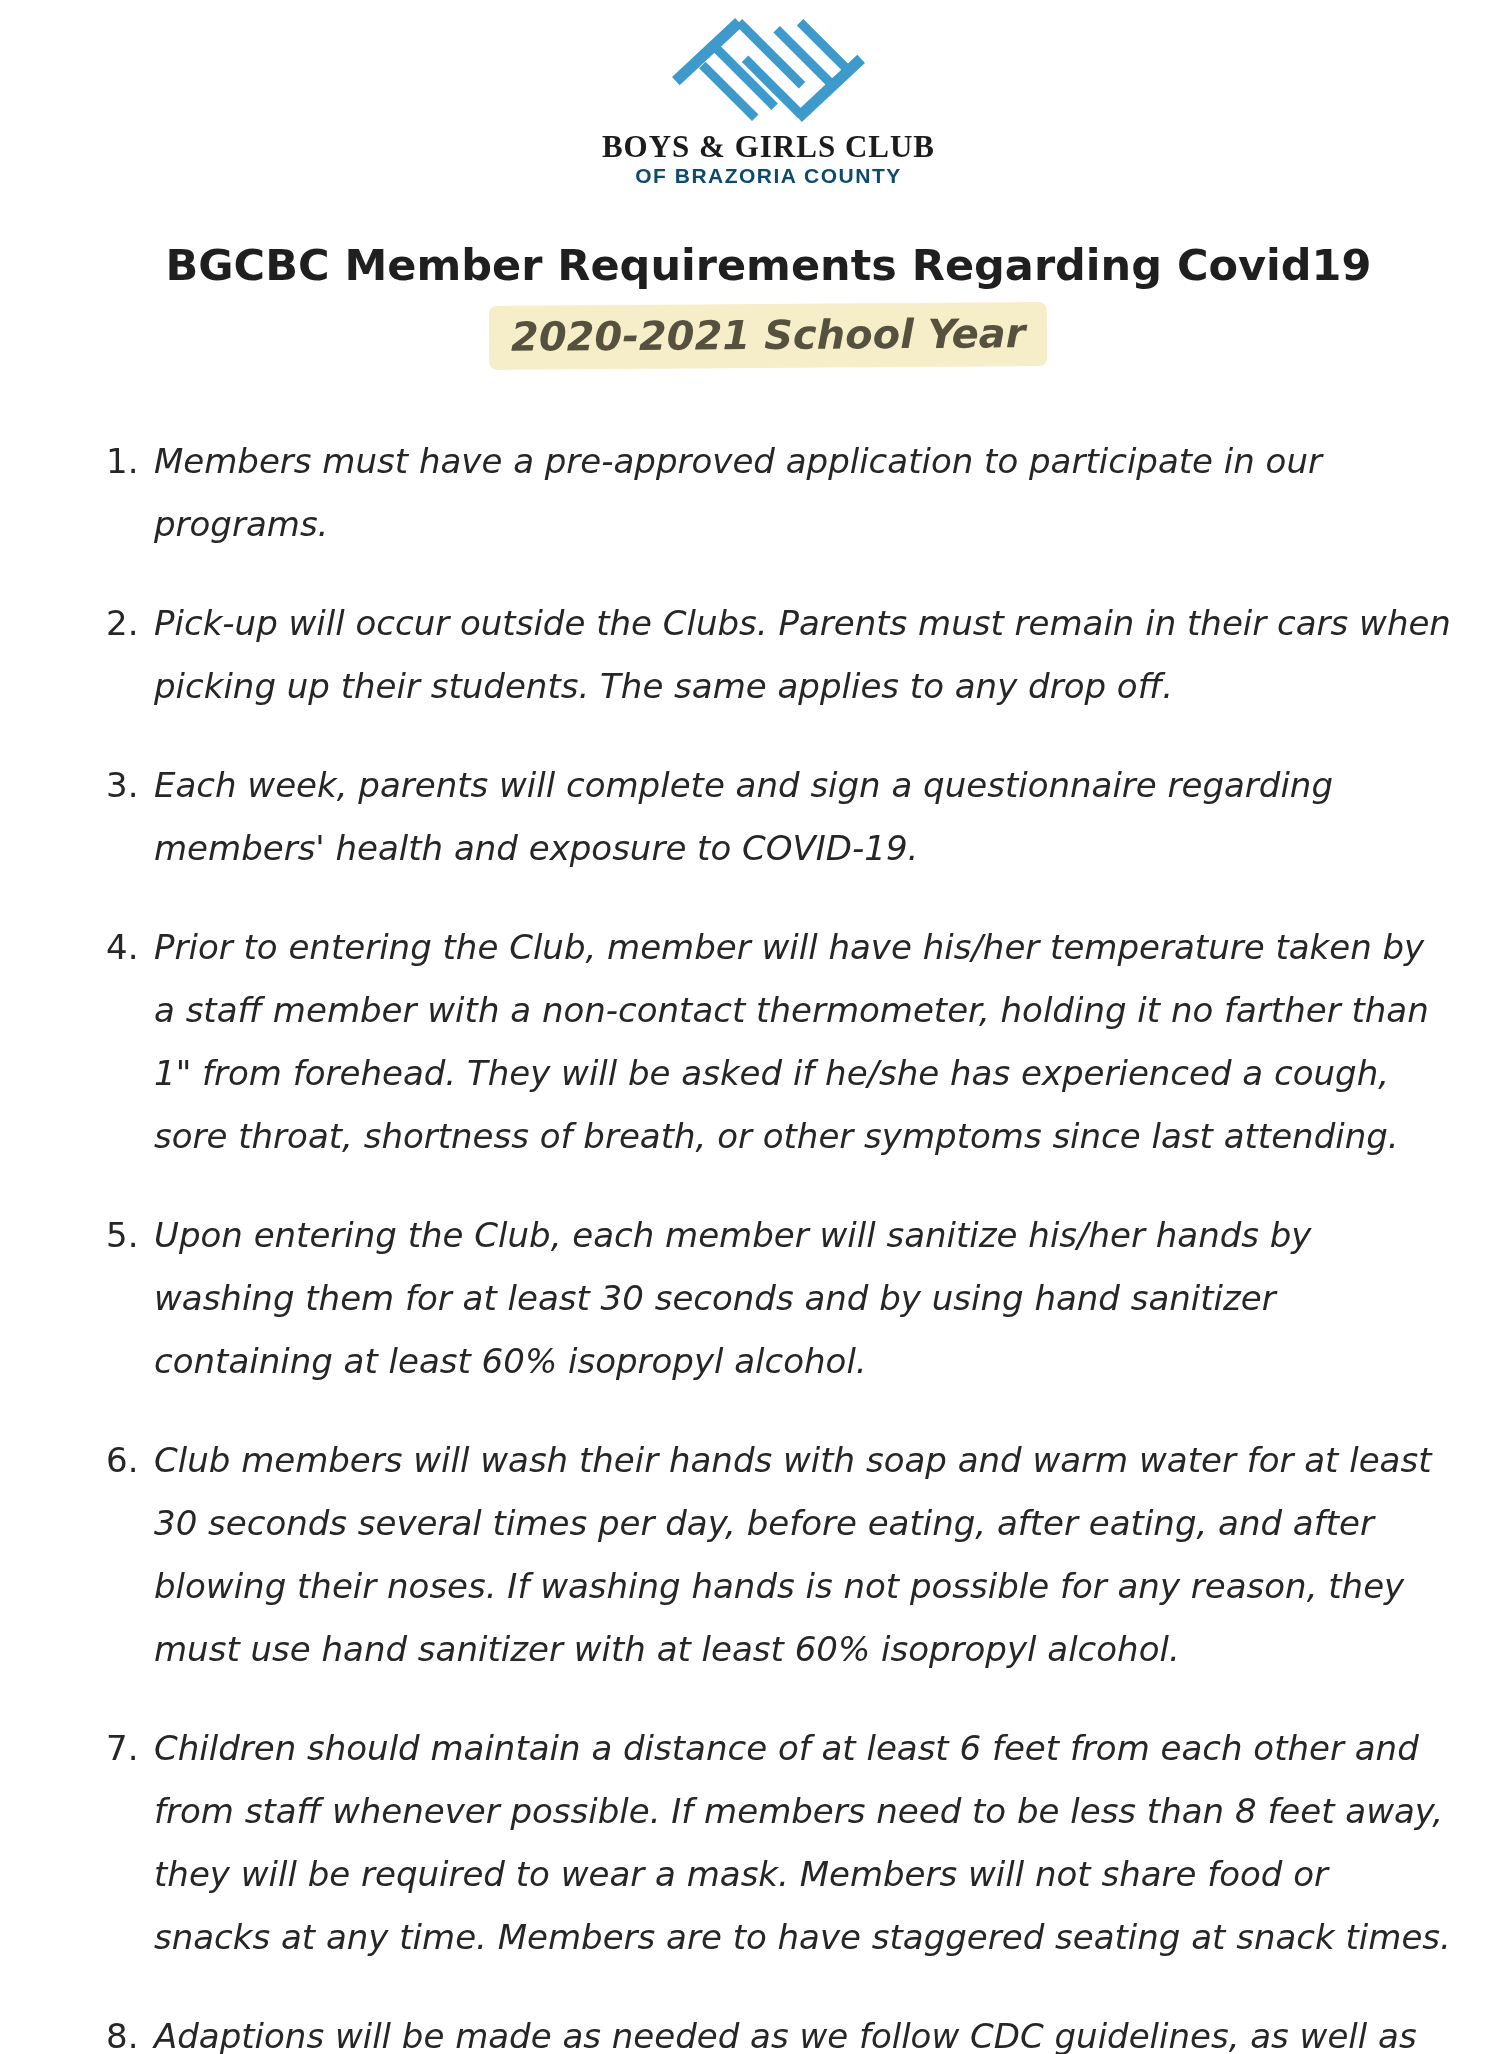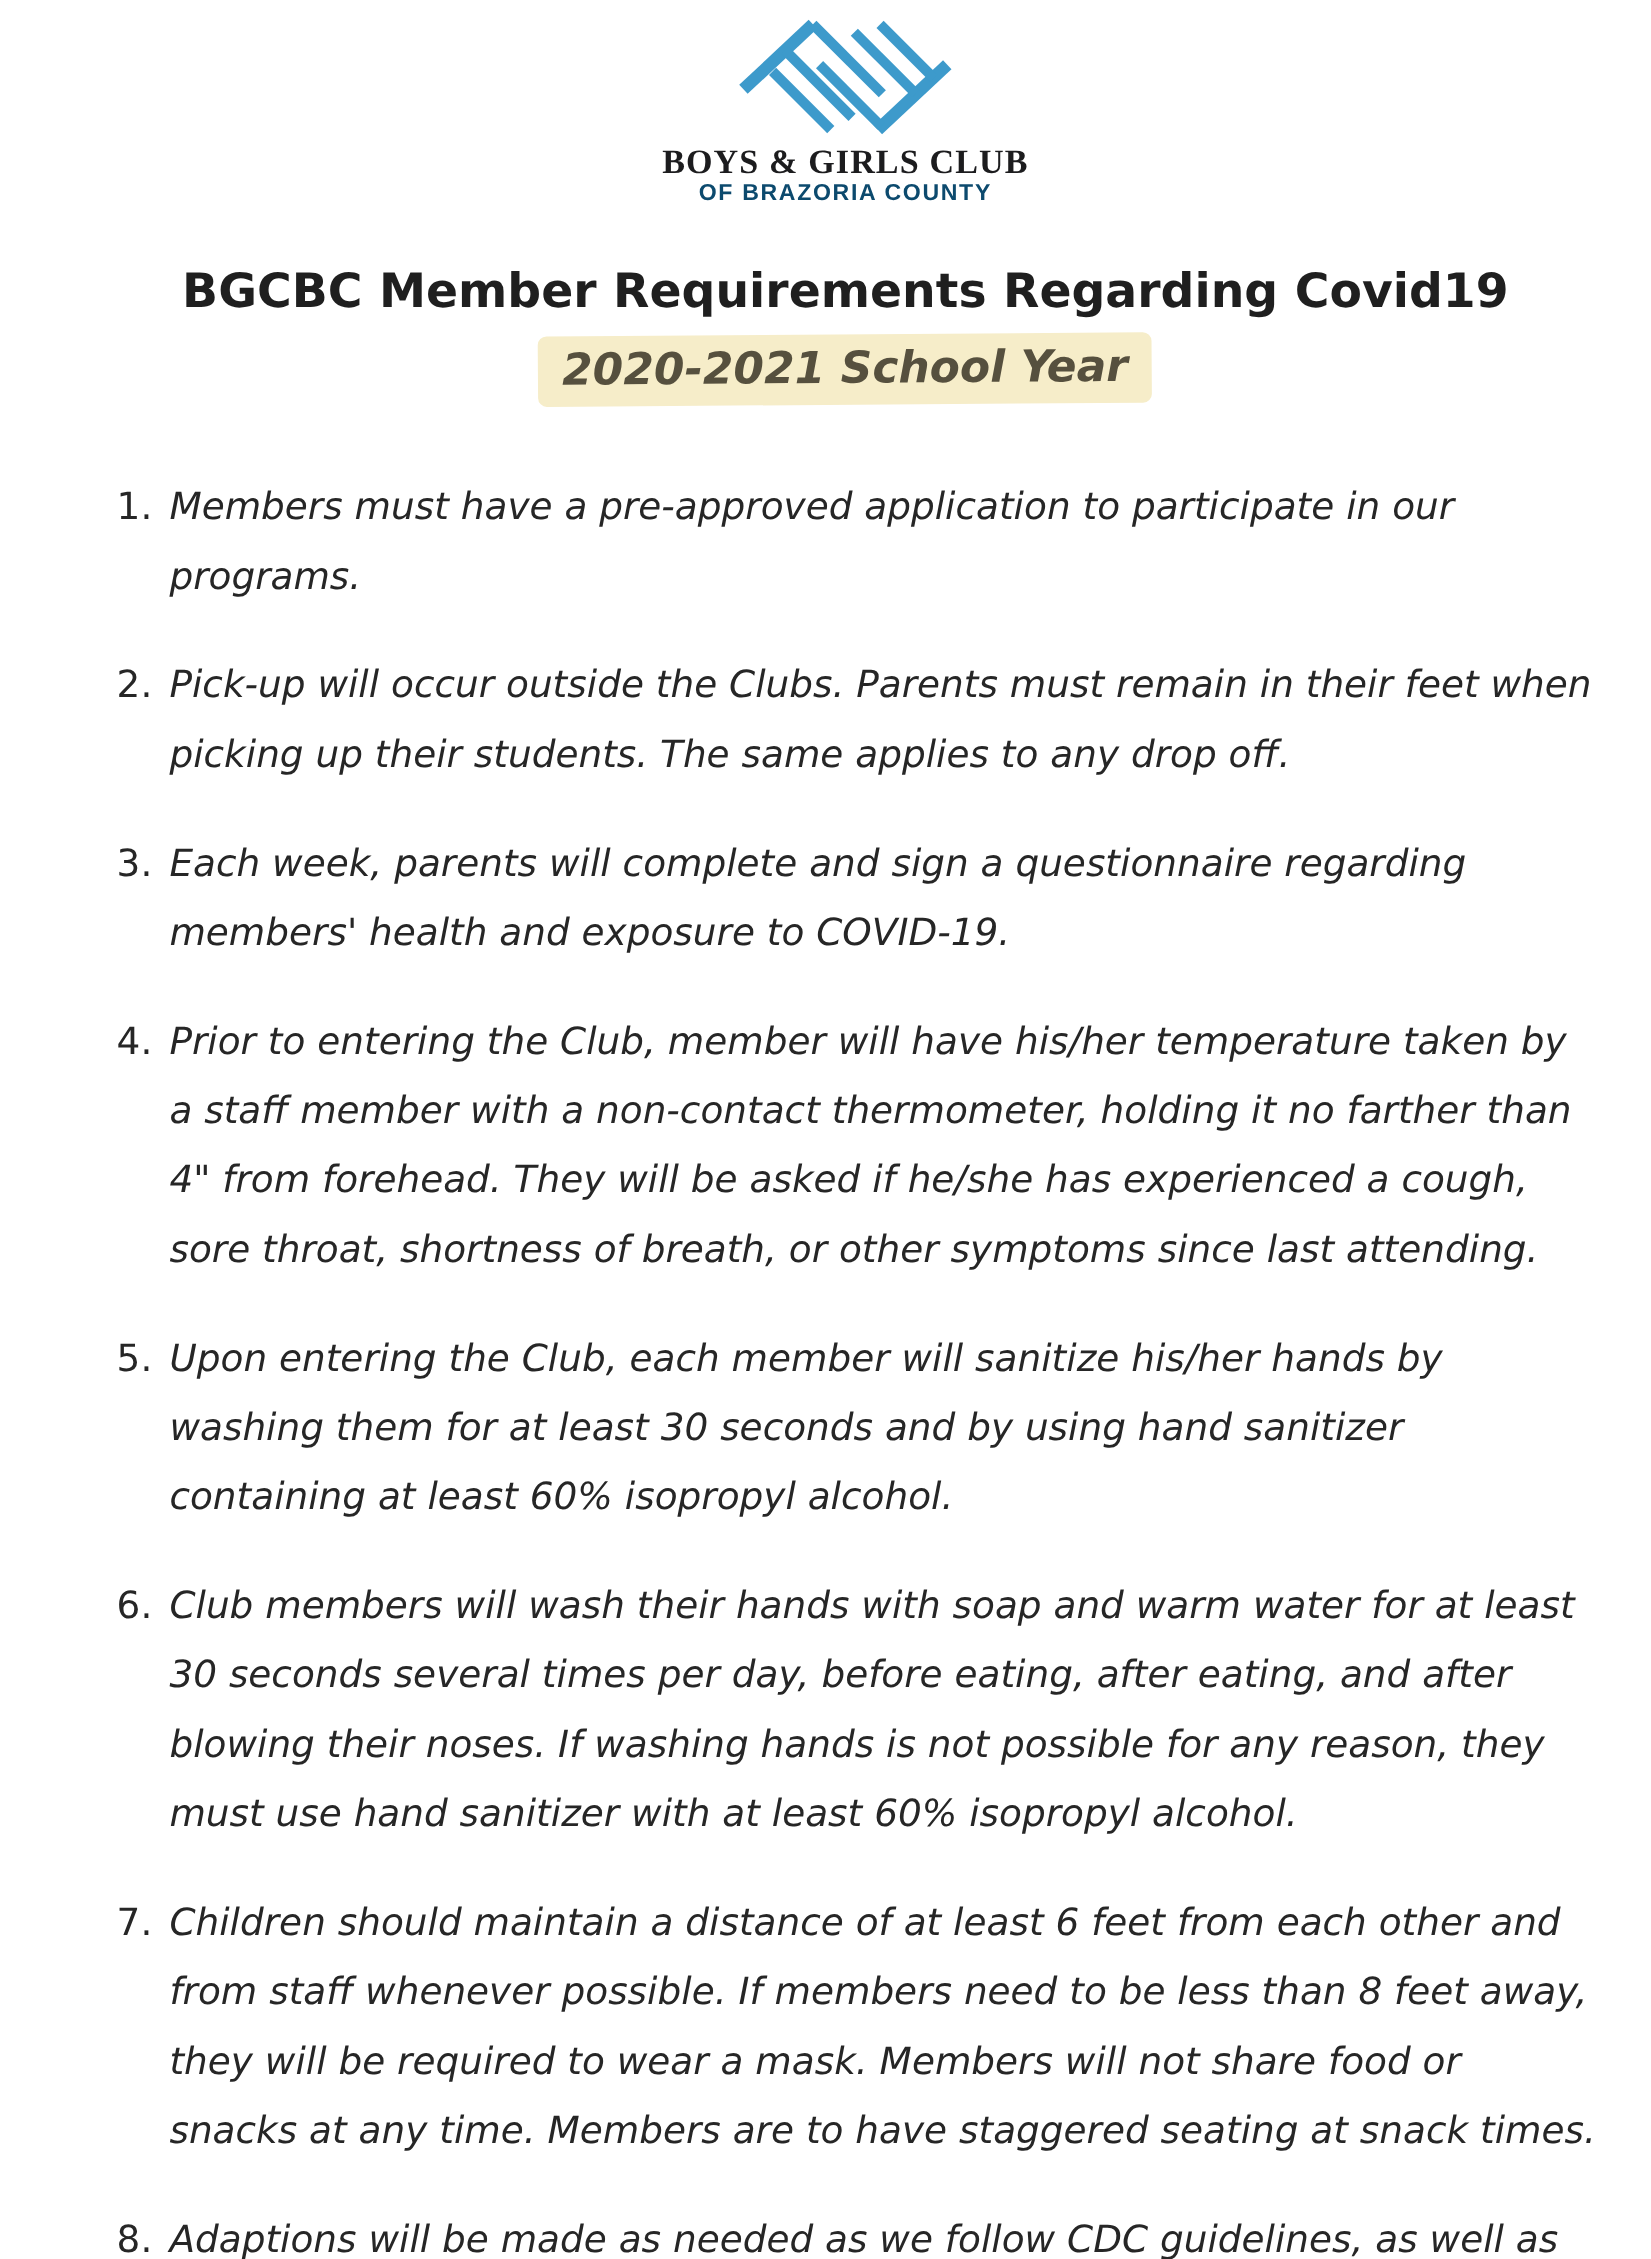--- a/index.html
+++ b/index.html
@@ -121,31 +121,31 @@
 
   <div class="req-list">
 
     <div class="item">
       <span class="num">1.</span>
       <p class="txt">Members must have a pre-approved application to participate in our programs.</p>
     </div>
 
     <div class="item">
       <span class="num">2.</span>
-      <p class="txt">Pick-up will occur outside the Clubs.  Parents must remain in their feet when picking up their students. The same applies to any drop off.</p>
+      <p class="txt">Pick-up will occur outside the Clubs.  Parents must remain in their cars when picking up their students. The same applies to any drop off.</p>
     </div>
 
     <div class="item">
       <span class="num">3.</span>
       <p class="txt">Each week, parents will complete and sign a questionnaire regarding members' health and exposure to COVID-19.</p>
     </div>
 
     <div class="item">
       <span class="num">4.</span>
-      <p class="txt">Prior to entering the Club, member will have his/her temperature taken by a staff member with a non-contact thermometer, holding it no farther than 4" from forehead. They will be asked if he/she has experienced a cough, sore throat, shortness of breath, or other symptoms since last attending.</p>
+      <p class="txt">Prior to entering the Club, member will have his/her temperature taken by a staff member with a non-contact thermometer, holding it no farther than 1" from forehead. They will be asked if he/she has experienced a cough, sore throat, shortness of breath, or other symptoms since last attending.</p>
     </div>
 
     <div class="item">
       <span class="num">5.</span>
       <p class="txt">Upon entering the Club, each member will sanitize his/her hands by washing them for at least 30 seconds and by using hand sanitizer containing at least 60% isopropyl alcohol.</p>
     </div>
 
     <div class="item">
       <span class="num">6.</span>
       <p class="txt">Club members will wash their hands with soap and warm water for at least 30 seconds several times per day, before eating, after eating, and after blowing their noses.  If washing hands is not possible for any reason, they must use hand sanitizer with at least 60% isopropyl alcohol.</p>

